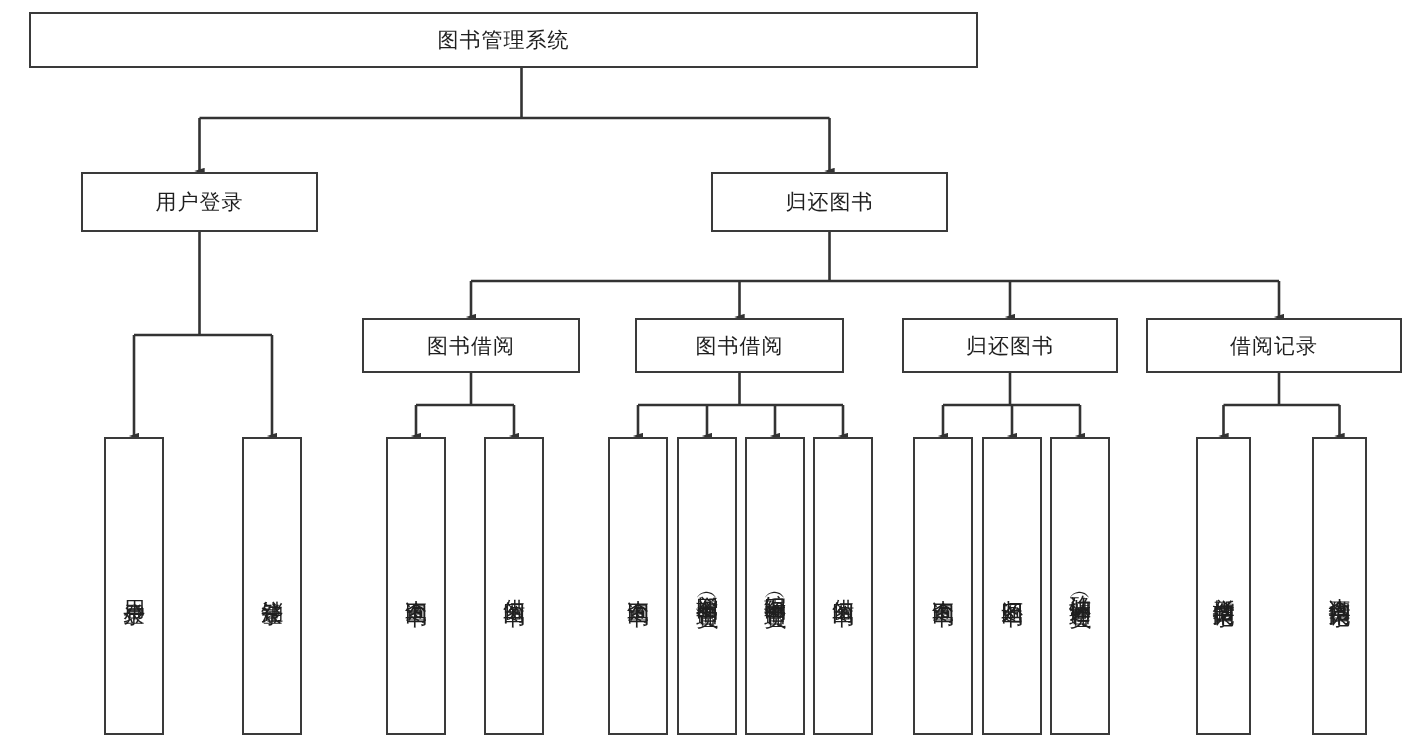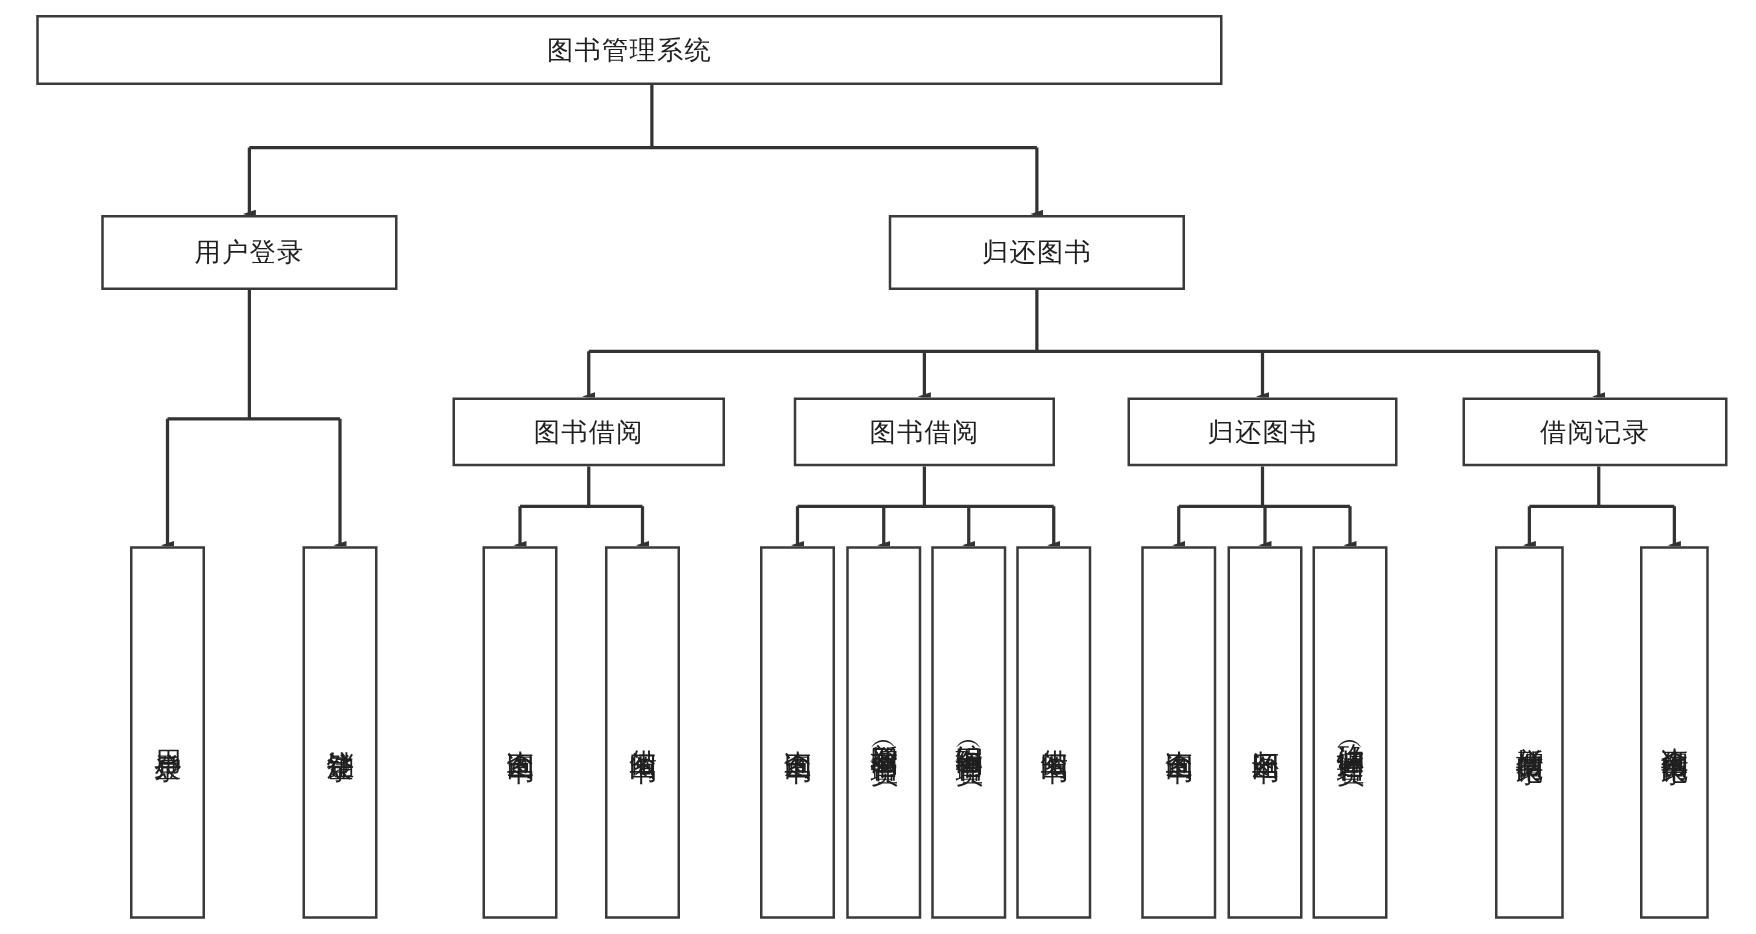--- a/index.html
+++ b/index.html
@@ -124,21 +124,21 @@
       </div>
       <div class="node horiz" style="left: 362px; top: 318px; width: 218px; height: 55px;">
         <span>图书借阅</span>
       </div>
       <div class="node horiz" style="left: 635px; top: 318px; width: 209px; height: 55px;">
         <span>图书借阅</span>
       </div>
       <div class="node horiz" style="left: 902px; top: 318px; width: 216px; height: 55px;">
         <span>归还图书</span>
       </div>
-      <div class="node horiz" style="left: 1170px; top: 318px; width: 212px; height: 55px;">
+      <div class="node horiz" style="left: 1146px; top: 318px; width: 256px; height: 55px;">
         <span>借阅记录</span>
       </div>
       <div class="node vert" style="left: 104px; top: 437px; width: 60px; height: 298px;">
         <span class="vtext">用户登录</span>
       </div>
       <div class="node vert" style="left: 242px; top: 437px; width: 60px; height: 298px;">
         <span class="vtext">注销登录</span>
       </div>
       <div class="node vert" style="left: 386px; top: 437px; width: 60px; height: 298px;">
         <span class="vtext">查询图书</span>

